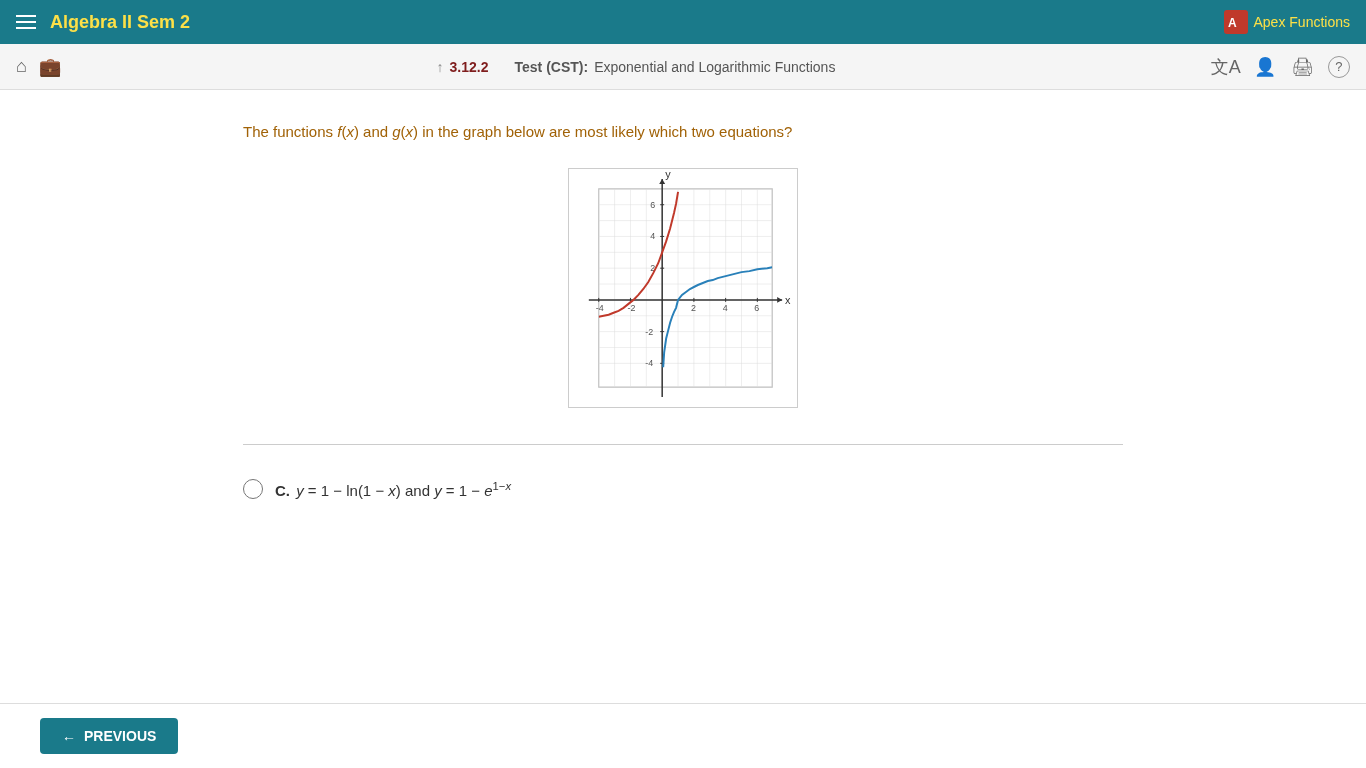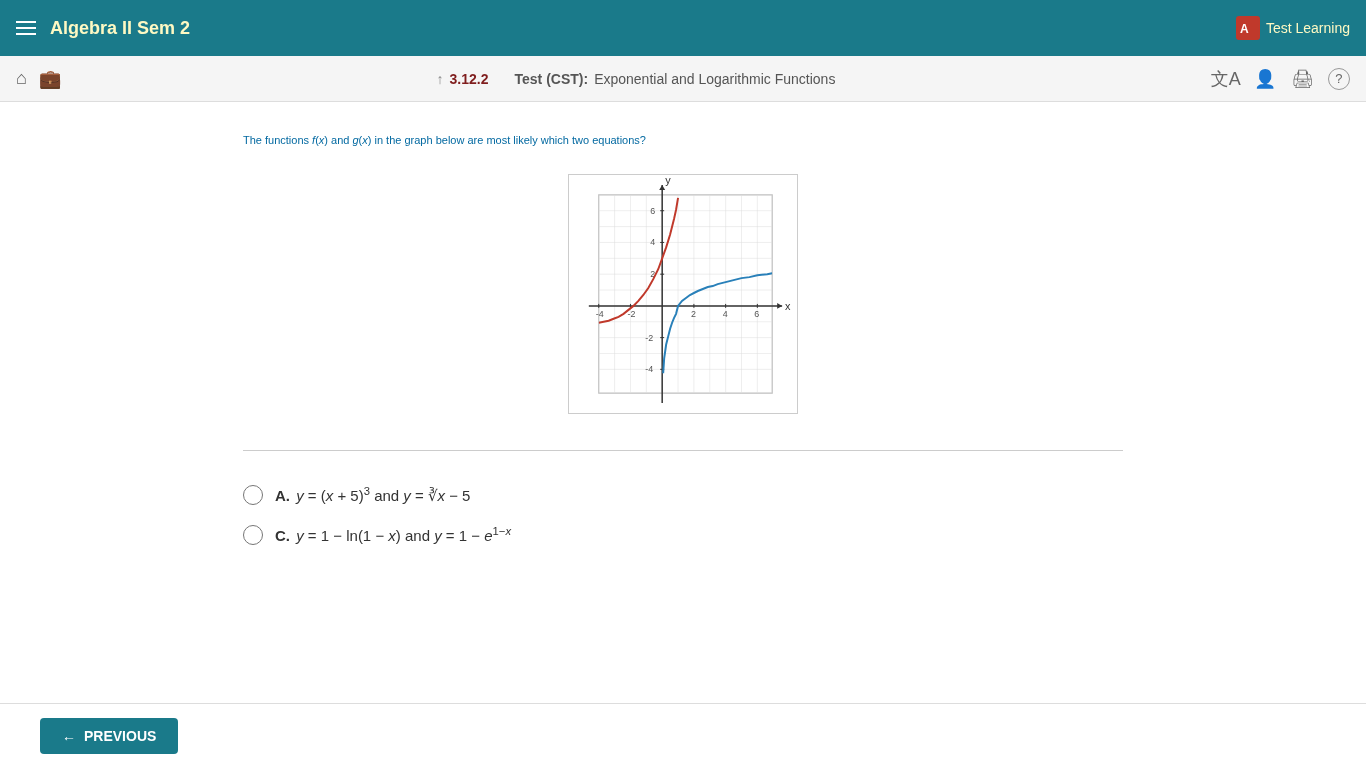--- a/index.html
+++ b/index.html
@@ -1,22 +1,22 @@
 <!DOCTYPE html>
 <html><head>
   <meta charset="utf-8">
   <style>
     * { box-sizing: border-box; margin: 0; padding: 0; }
     body { font-family: Arial, sans-serif; background: #fff; color: #333; font-size: 15px; }
 
     
     .top-nav {
       background: #1a7a8a;
-      color: #fef9c3;
-      height: 56px;
+      color: #fde047;
+      height: 44px;
       display: flex;
       align-items: center;
       padding: 0 16px;
       justify-content: space-between;
     }
     .top-nav-left { display: flex; align-items: center; gap: 14px; }
     .top-nav-title { font-size: 18px; font-weight: bold; }
     .top-nav-right { display: flex; align-items: center; gap: 6px; font-size: 14px; }
 
     
@@ -36,22 +36,22 @@
     .toolbar-left { display: flex; align-items: center; gap: 12px; }
 
     
     .main-content {
       max-width: 960px;
       margin: 0 auto;
       padding: 30px 40px 20px 40px;
     }
 
     .question-text {
-      font-size: 11px;
-      color: #0369a1;
+      font-size: 15px;
+      color: #a16207;
       margin-bottom: 24px;
       line-height: 1.6;
     }
     .question-text em { font-style: italic; }
 
     
     .graph-container {
       display: flex;
       justify-content: center;
       margin-bottom: 36px;
@@ -128,21 +128,21 @@
         <span></span>
     </div>
     <span class="top-nav-title">Algebra II Sem 2</span>
   </div>
   <div class="top-nav-right">
 
     <svg width="24" height="24" viewBox="0 0 24 24">
       <rect width="24" height="24" fill="#c0392b" rx="3"></rect>
       <text x="4" y="17" fill="white" font-size="12" font-weight="bold">A</text>
     </svg>
-    <span>Test Learning</span>
+    <span>Apex Functions</span>
   </div>
 </div>
 
 <div class="second-toolbar">
   <div class="toolbar-left">
     <span class="toolbar-icon">⌂</span>
     <span class="toolbar-icon">💼</span>
   </div>
   <div class="toolbar-center">
     <span style="color:#888;">↑</span>
@@ -300,29 +300,20 @@
           205,99
         "></polyline>
 
     </svg>
   </div>
 
   <hr class="divider">
 
   <div class="answer-choices">
 
-    <div class="answer-choice">
-      <input type="radio" name="answer" id="choice-a" value="A" style="">
-      <label for="choice-a">
-        <span class="choice-letter">A.</span>
-        <span>
-          <em>y</em> = (<em>x</em> + 5)<sup>3</sup> and <em>y</em> = ∛<em>x</em> − 5
-        </span>
-      </label>
-    </div>
 
 
     <div class="answer-choice">
       <input type="radio" name="answer" id="choice-c" value="C" style="">
       <label for="choice-c">
         <span class="choice-letter">C.</span>
         <span>
           <em>y</em> = 1 − ln(1 − <em>x</em>) and <em>y</em> = 1 − <em>e</em><sup>1−<em>x</em></sup>
         </span>
       </label>

